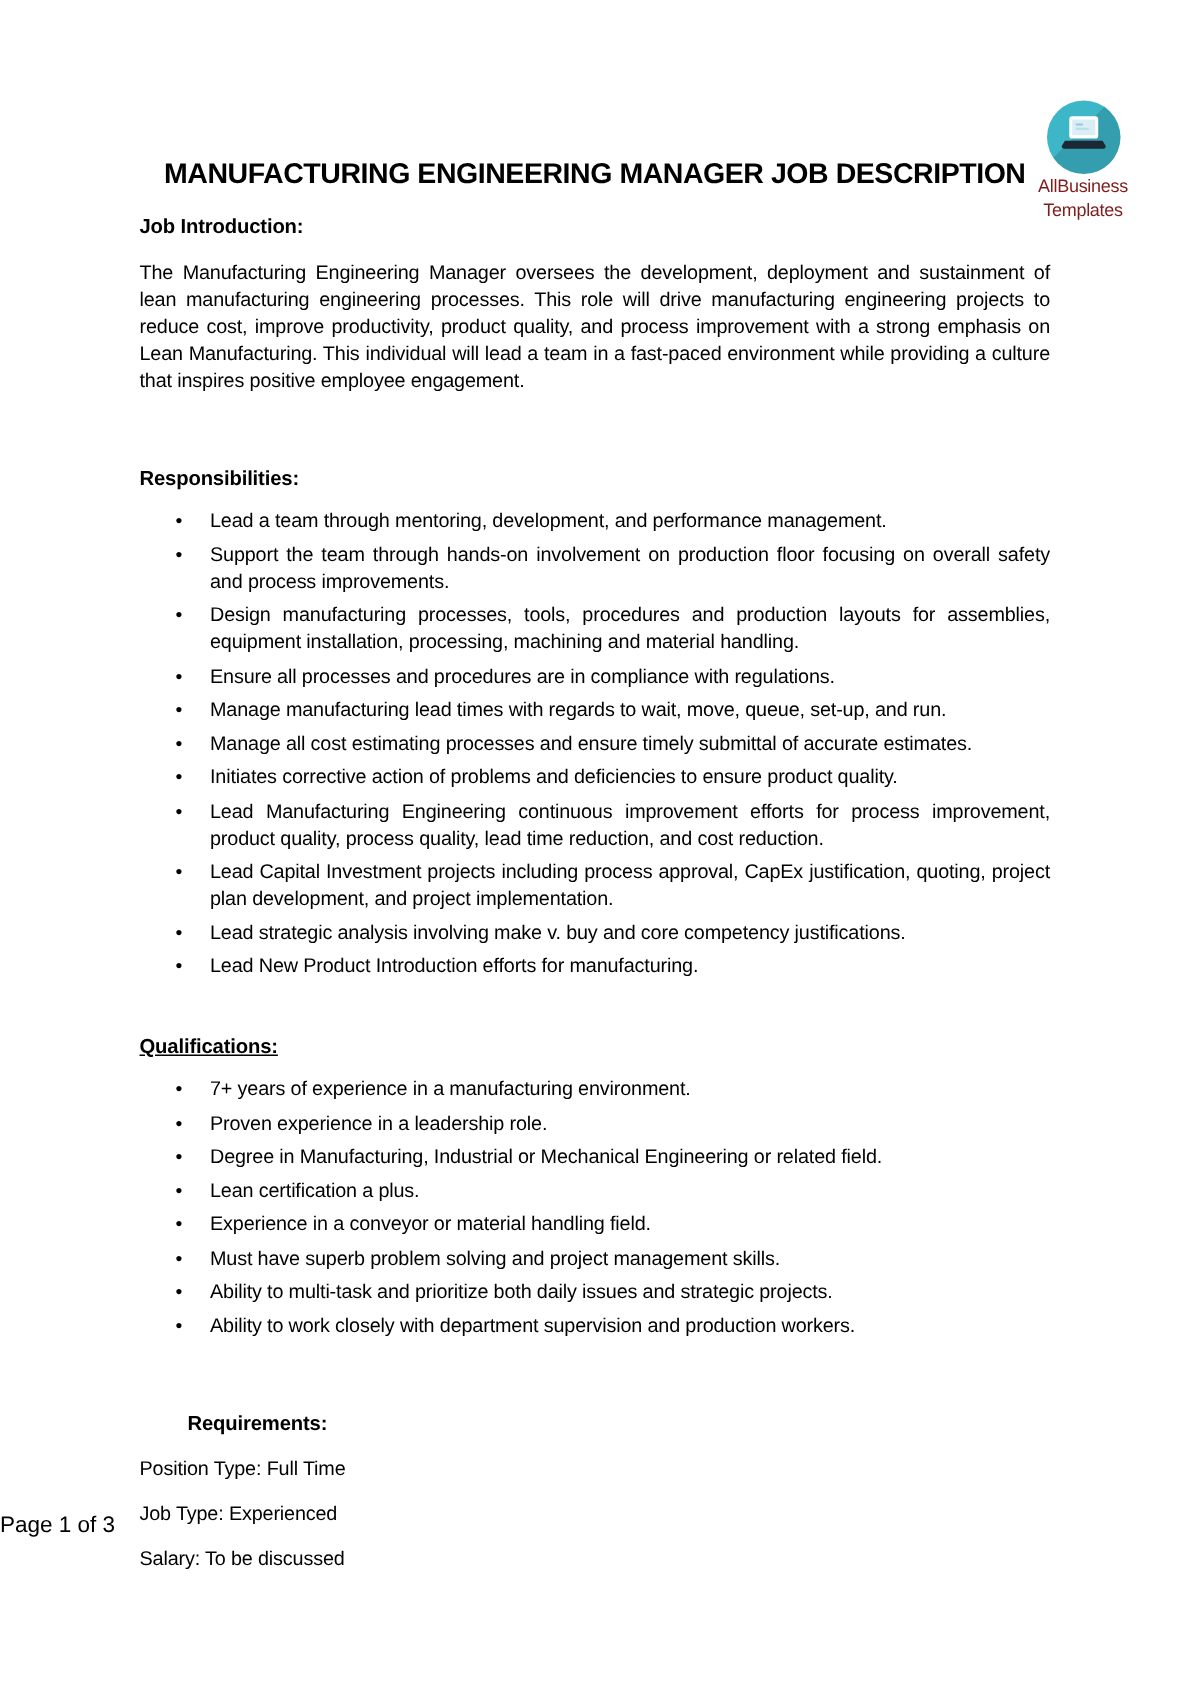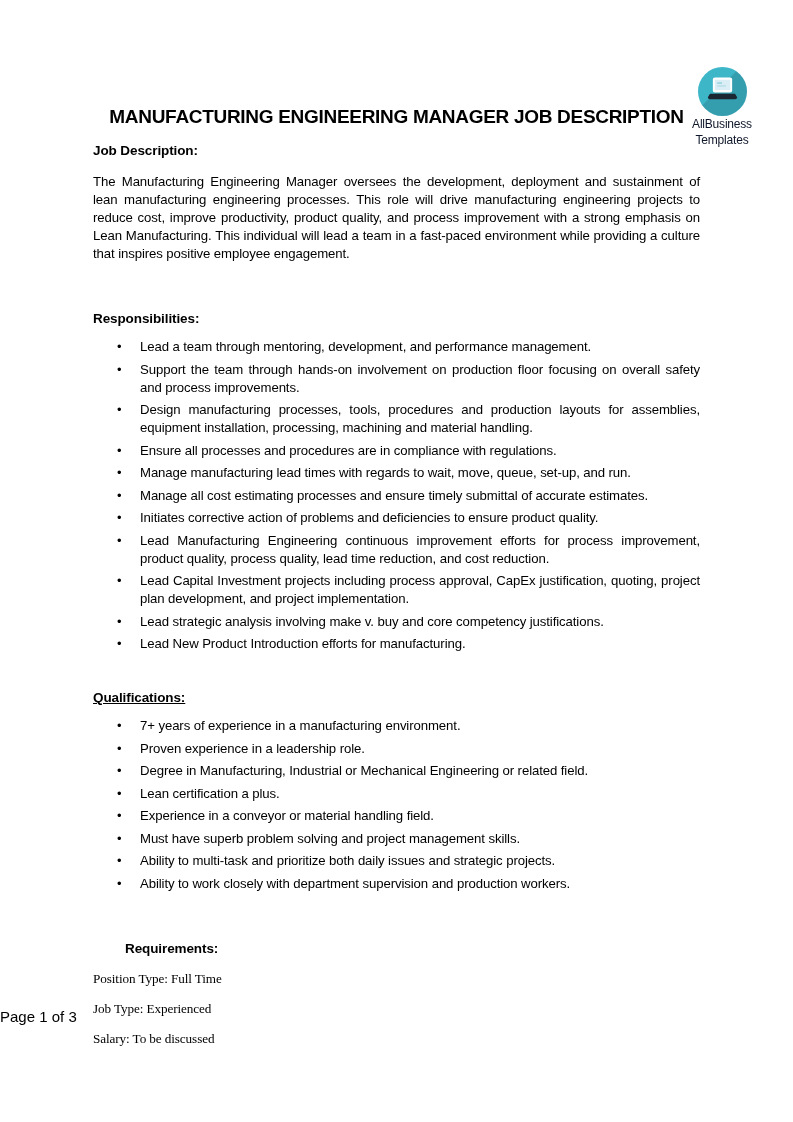--- a/index.html
+++ b/index.html
@@ -67,21 +67,20 @@
     position: absolute;
     left: 24px;
     top: 0;
     font-size: 13px;
   }
   .req-line {
     margin-top: 12px;
     font-size: 13.2px;
     line-height: 18px;
     letter-spacing: -0.1px;
-    font-family: Liberation Serif, serif;
   }
   
   .logo {
     position: absolute;
     left: 682px;
     top: 67px;
     width: 80px;
     text-align: center;
   }
   .logo-circle {
@@ -103,21 +102,21 @@
   }
   .logo-circle svg {
     position: absolute;
     left: 9px;
     top: 9px;
   }
   .logo-text {
     margin-top: 2px;
     font-size: 12px;
     line-height: 13.5px;
-    color: #0f172a;
+    color: #7f1d1d;
     letter-spacing: -0.2px;
   }
   .footer {
     position: absolute;
     left: 0;
     top: 1010px;
     width: 100%;
     text-align: left;
     font-size: 15px;
     line-height: 14px;
@@ -142,21 +141,21 @@
       </span>
     </div>
     <div class="logo-text">AllBusiness</div>
     <div class="logo-text">Templates</div>
   </div>
 
   <div class="content">
 
     <h1 class="doc-title">MANUFACTURING ENGINEERING MANAGER JOB DESCRIPTION</h1>
 
-    <div class="section-heading h-jobdesc">Job Description:</div>
+    <div class="section-heading h-jobdesc">Job Introduction:</div>
     <p class="body-par">The Manufacturing Engineering Manager oversees the development, deployment and sustainment of lean manufacturing engineering processes. This role will drive manufacturing engineering projects to reduce cost, improve productivity, product quality, and process improvement with a strong emphasis on Lean Manufacturing. This individual will lead a team in a fast-paced environment while providing a culture that inspires positive employee engagement.</p>
 
     <div class="section-heading h-resp">Responsibilities:</div>
     <ul class="bullets">
       <li>Lead a team through mentoring, development, and performance management.</li>
       <li>Support the team through hands-on involvement on production floor focusing on overall safety and process improvements.</li>
       <li>Design manufacturing processes, tools, procedures and production layouts for assemblies, equipment installation, processing, machining and material handling.</li>
       <li>Ensure all processes and procedures are in compliance with regulations.</li>
       <li>Manage manufacturing lead times with regards to wait, move, queue, set-up, and run.</li>
       <li>Manage all cost estimating processes and ensure timely submittal of accurate estimates.</li>

